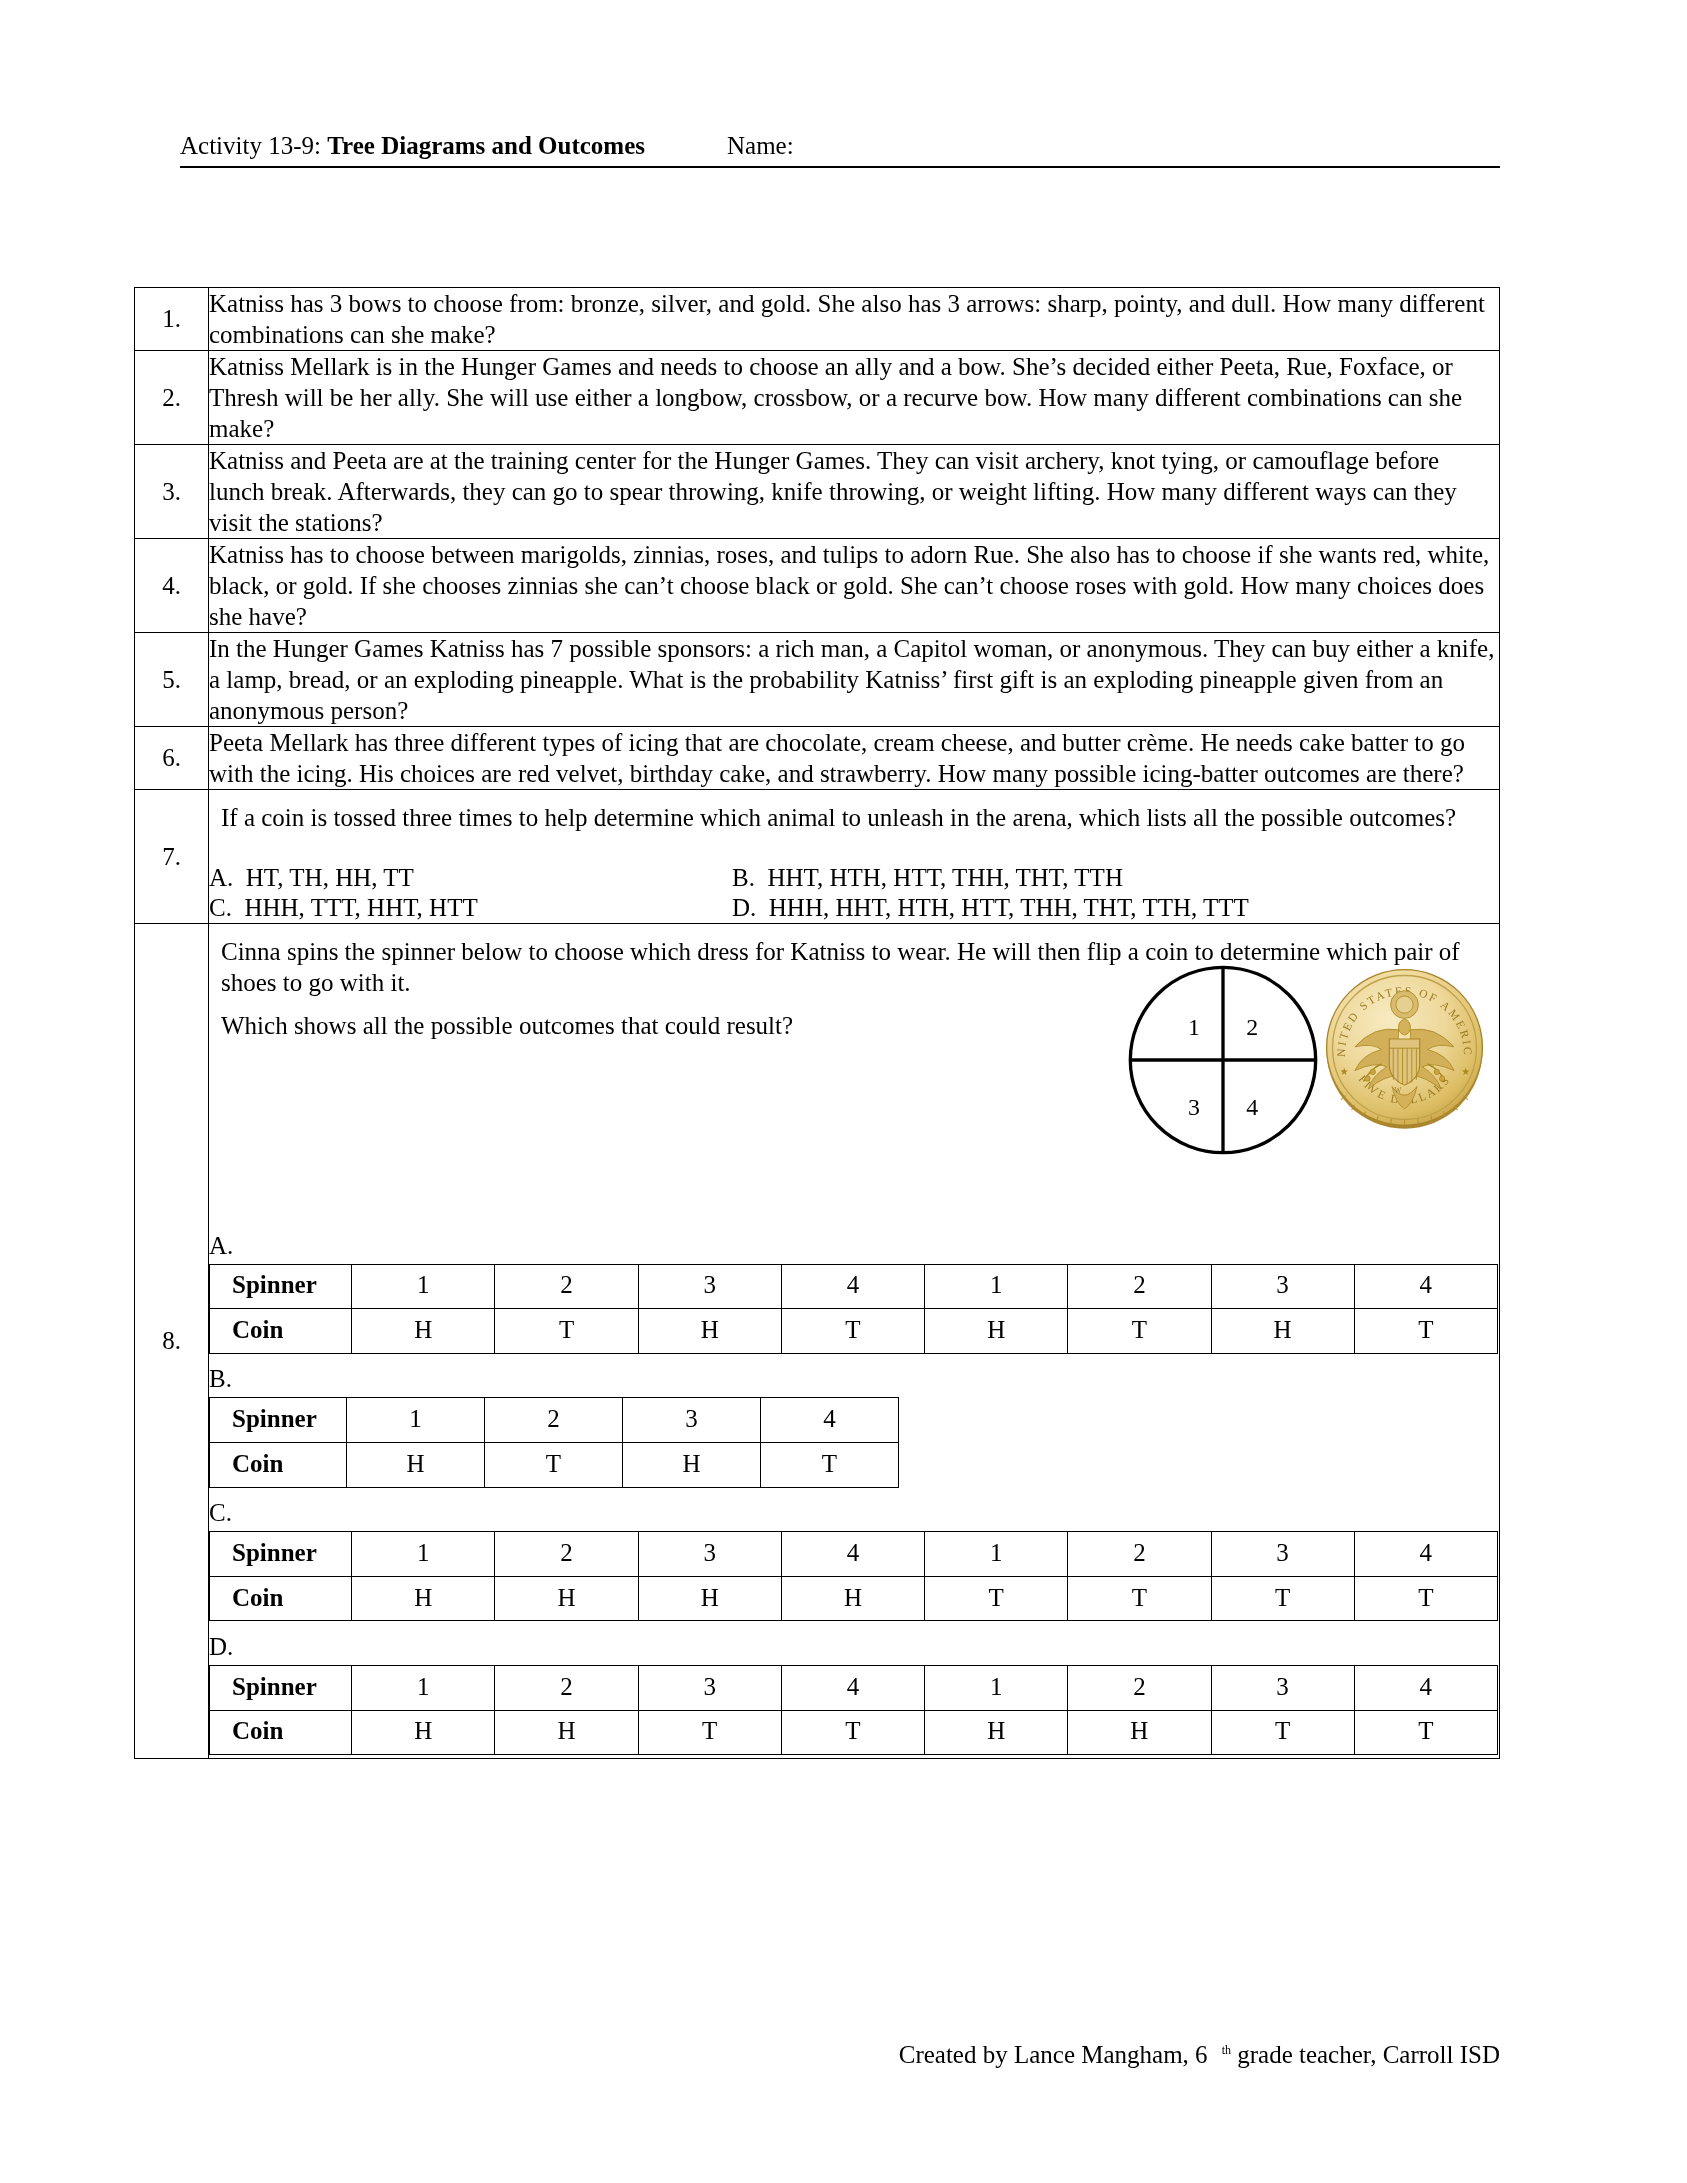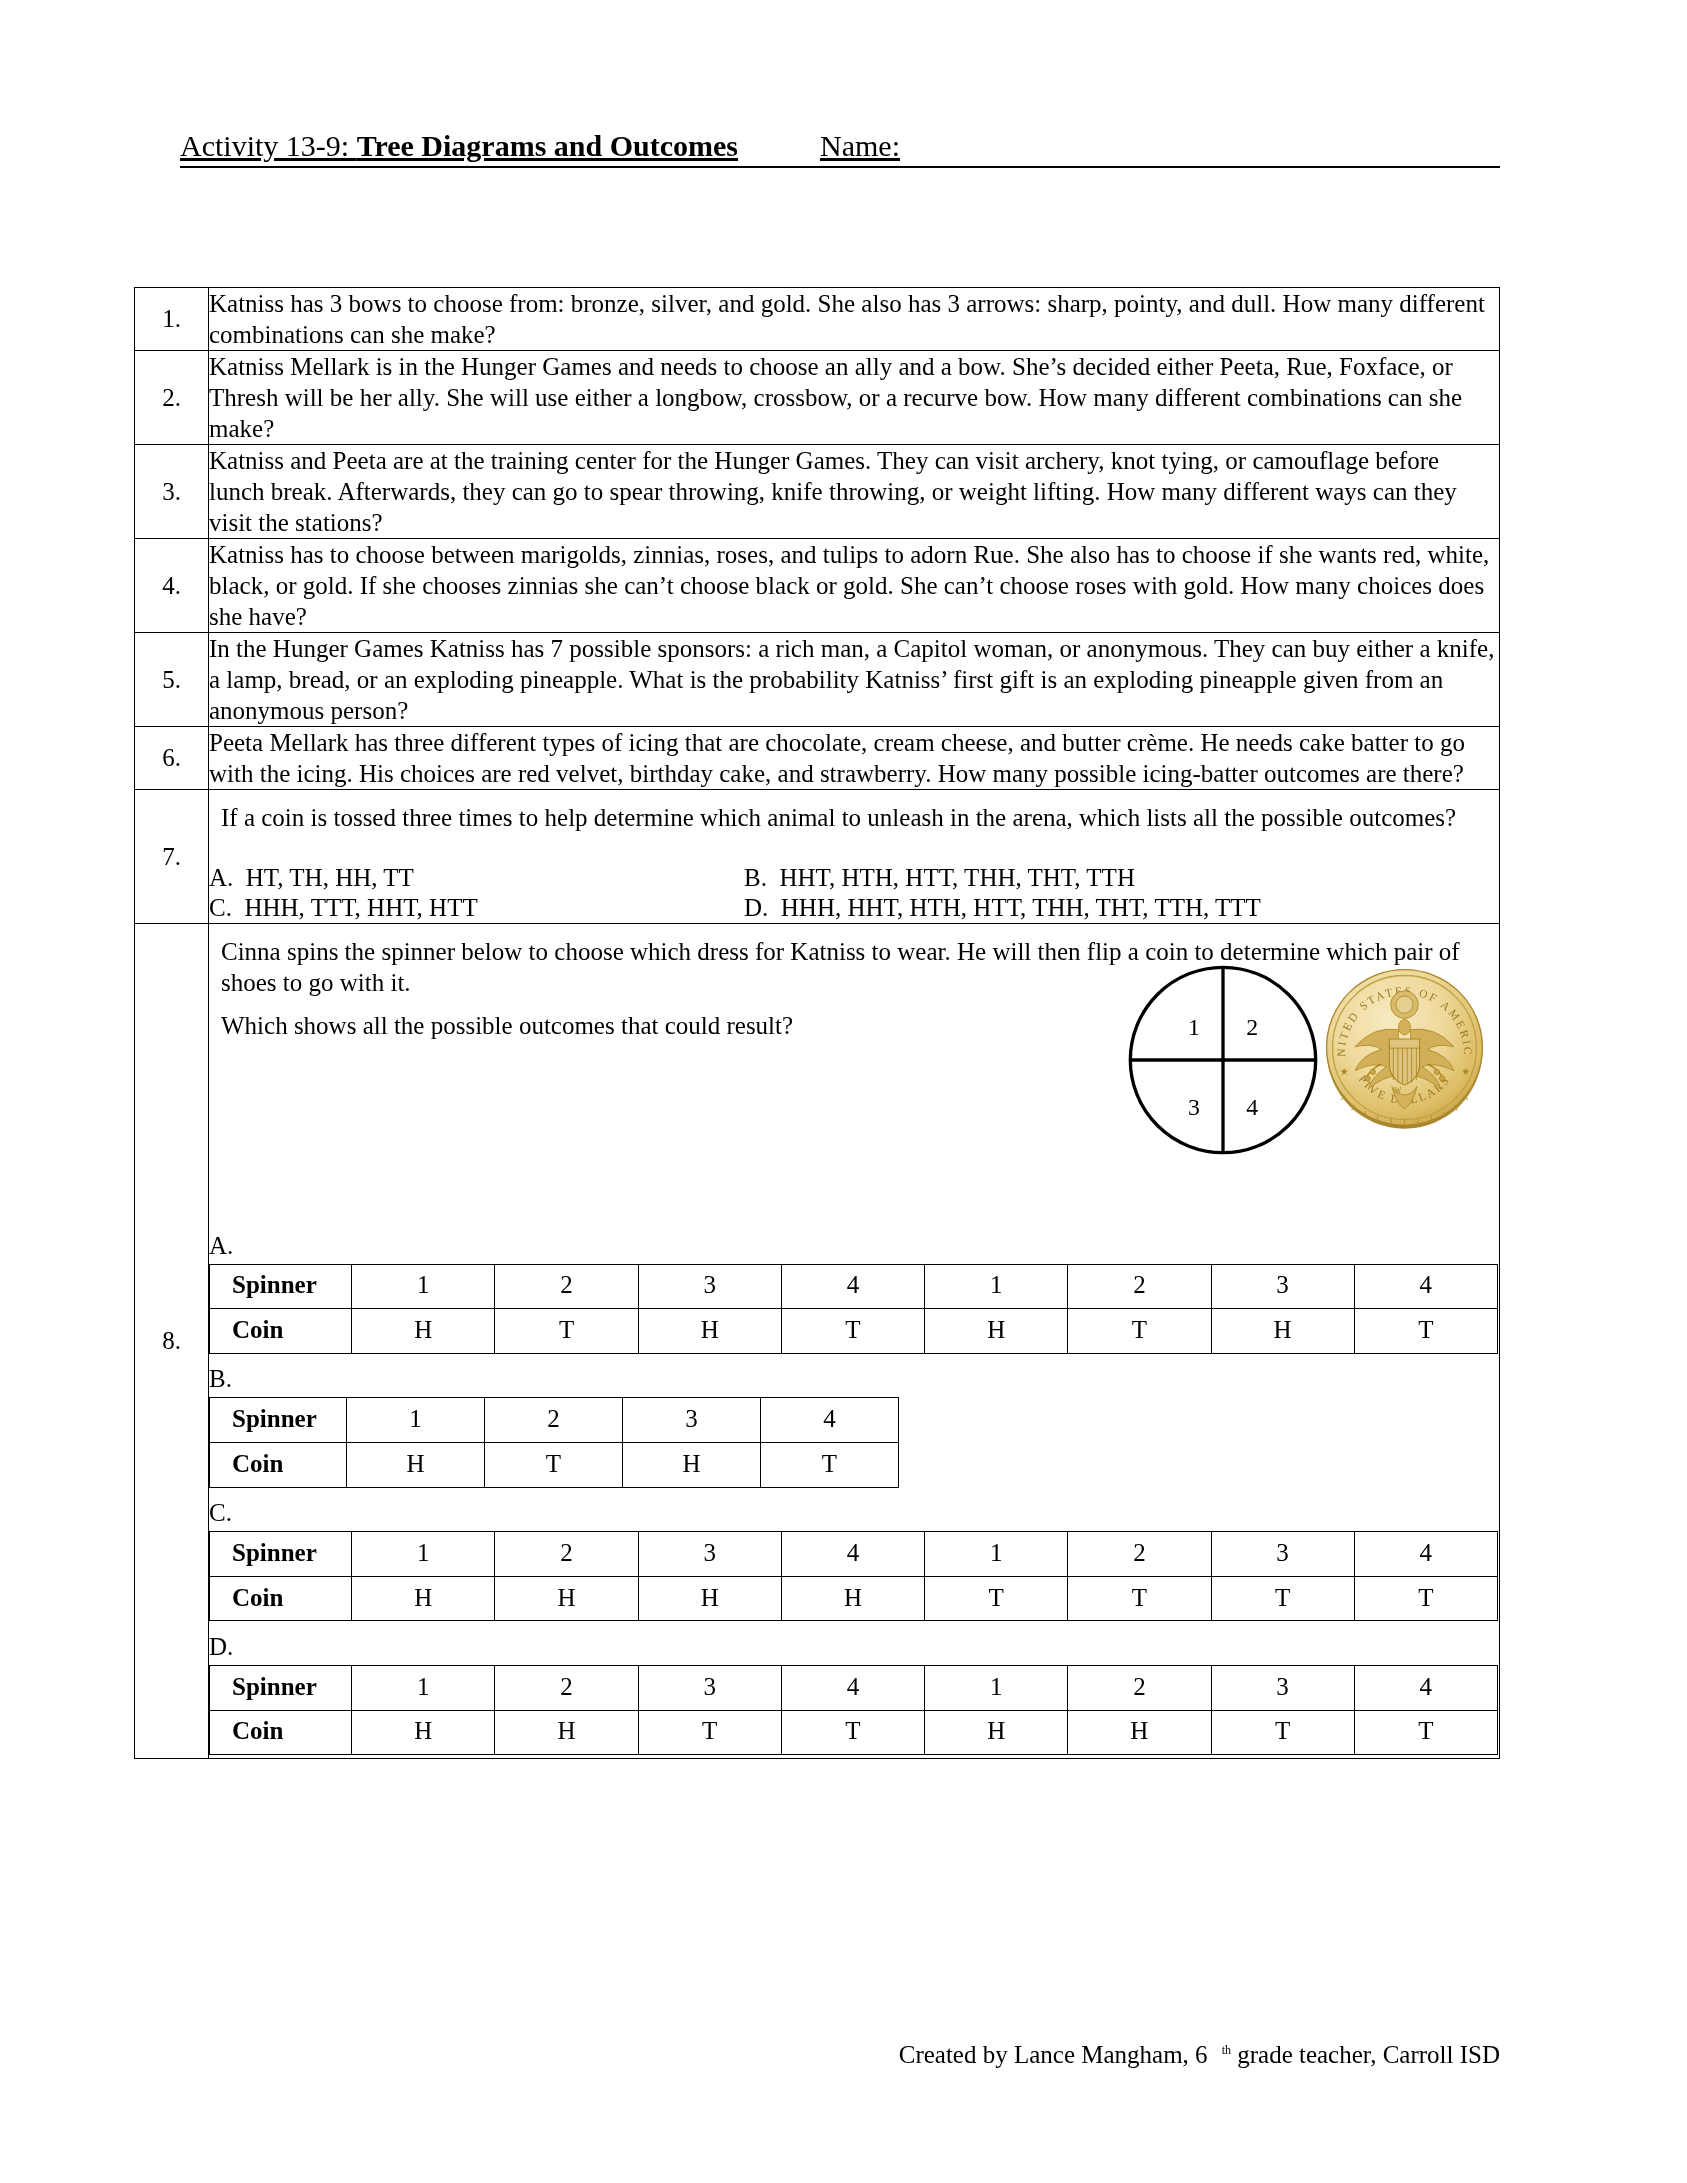--- a/index.html
+++ b/index.html
@@ -26,24 +26,23 @@
   
   .header {
     position: absolute;
     left: 180px;
     top: 131px;
     width: 1320px;
   }
   .header-row {
     display: flex;
     align-items: baseline;
-    font-size: 30px;
+    font-size: 25px;
     line-height: 30px;
     padding-bottom: 5.3px;
-    text-decoration: underline;
   }
   .header-activity { white-space: pre; }
   .header-title { font-weight: bold; white-space: pre; text-align: center; }
   .header-name {
     margin-left: 82px;
     white-space: pre;
   }
   .header-rule {
     border-bottom: 2px solid #000;
     width: 100%;
@@ -88,21 +87,20 @@
   }
   .qbody p { margin: 12px; }
 
   
   .choices {
     margin-top: 30px;
   }
   .choice-row {
     display: flex;
     line-height: 30px;
-    gap: 12px;
   }
   .choice-a { width: 523px; white-space: pre; }
   .choice-b { white-space: pre; }
 
   
   .q8-top {
     position: relative;
     min-height: 284px;
   }
   .q8-intro { }

